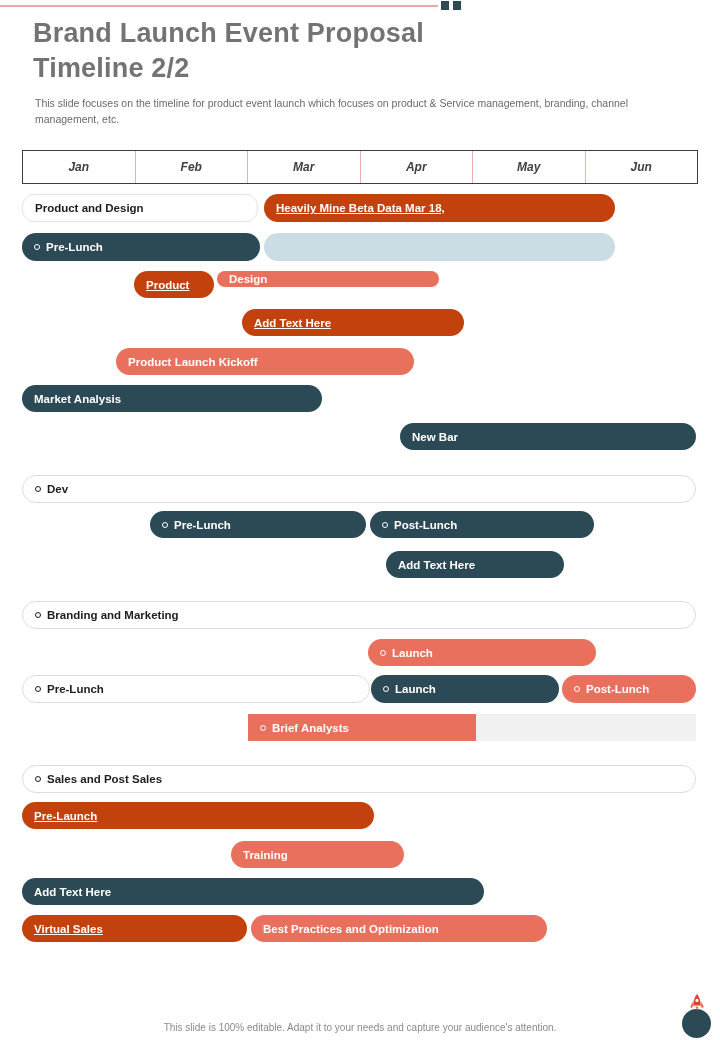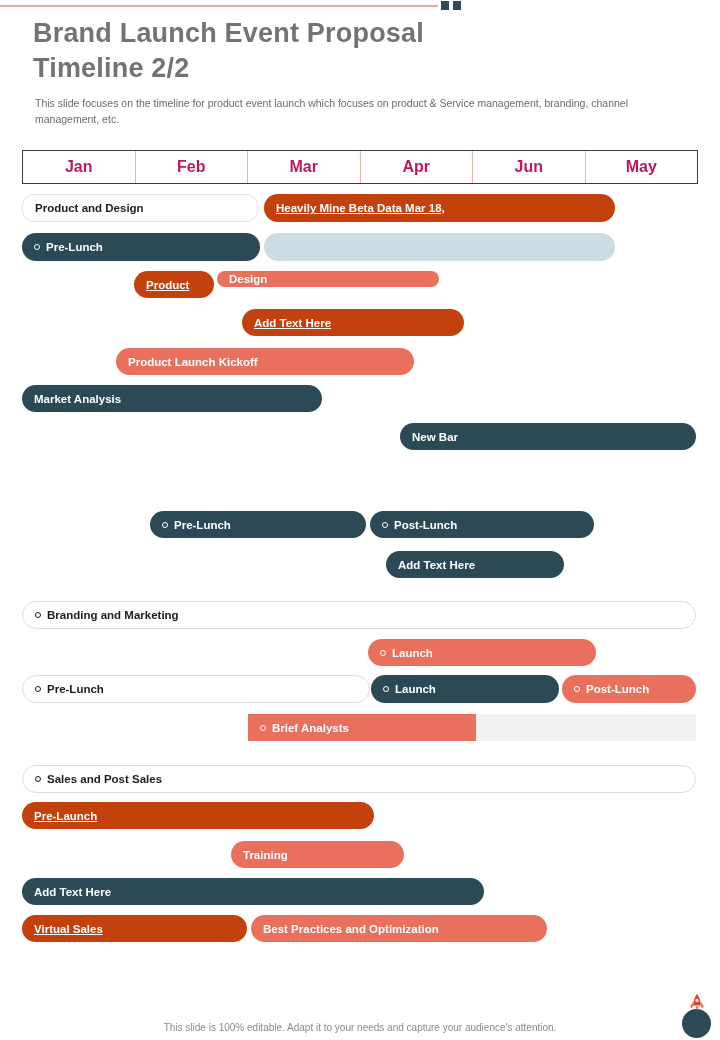--- a/index.html
+++ b/index.html
@@ -69,25 +69,26 @@
     box-sizing: border-box;
     border: 1.6px solid #3d3d3d;
     display: flex;
     background: #ffffff;
   }
   .month-cell {
     flex: 1 1 0;
     display: flex;
     align-items: center;
     justify-content: center;
-    font-size: 16px;
+    font-size: 12px;
     font-weight: bold;
-    color: #be185d;
+    color: #404040;
     border-right: 1px solid #e9b1a8;
     box-sizing: border-box;
+    font-style: italic;
   }
   .month-cell:last-child { border-right: none; }
 
   
   #gantt {
     position: absolute;
     left: 0;
     top: 0;
     width: 720px;
     height: 1040px;
@@ -175,22 +176,22 @@
   <h1 id="slide-title">Brand Launch Event Proposal
 Timeline 2/2</h1>
   <p id="slide-subtitle">This slide focuses on the timeline for product event launch which focuses on product &amp; Service management, branding, channel management, etc.</p>
 </div>
 
 <div id="months">
     <div class="month-cell">Jan</div>
     <div class="month-cell">Feb</div>
     <div class="month-cell">Mar</div>
     <div class="month-cell">Apr</div>
+    <div class="month-cell">May</div>
     <div class="month-cell">Jun</div>
-    <div class="month-cell">May</div>
   </div>
 
 <div id="gantt">
     <div class="bar c-white-box" style="left: 22px; top: 194px; width: 236px; height: 28px;">
       <span class="bar-label">Product and Design</span>
     </div>
     <div class="bar c-red" style="left: 264px; top: 194px; width: 351px; height: 28px;">
       <span class="bar-label">Heavily Mine Beta Data Mar 18,</span>
     </div>
     <div class="bar c-dark has-bullet" style="left: 22px; top: 233px; width: 238px; height: 28px;">
@@ -210,20 +211,24 @@
       <span class="bar-label">Add  Text Here</span>
     </div>
     <div class="bar c-salmon" style="left: 116px; top: 348px; width: 298px; height: 27px;">
       <span class="bar-label">Product Launch Kickoff</span>
     </div>
     <div class="bar c-dark" style="left: 22px; top: 385px; width: 300px; height: 27px;">
       <span class="bar-label">Market Analysis</span>
     </div>
     <div class="bar c-dark" style="left: 400px; top: 423px; width: 296px; height: 27px;">
       <span class="bar-label">New Bar</span>
+    </div>
+    <div class="bar c-white-outline has-bullet" style="left: 22px; top: 475px; width: 674px; height: 28px;">
+      <span class="bullet"></span>
+      <span class="bar-label">Dev</span>
     </div>
     <div class="bar c-dark has-bullet" style="left: 150px; top: 511px; width: 216px; height: 27px;">
       <span class="bullet"></span>
       <span class="bar-label">Pre-Lunch</span>
     </div>
     <div class="bar c-dark has-bullet" style="left: 370px; top: 511px; width: 224px; height: 27px;">
       <span class="bullet"></span>
       <span class="bar-label">Post-Lunch</span>
     </div>
     <div class="bar c-dark" style="left: 386px; top: 551px; width: 178px; height: 27px;">

